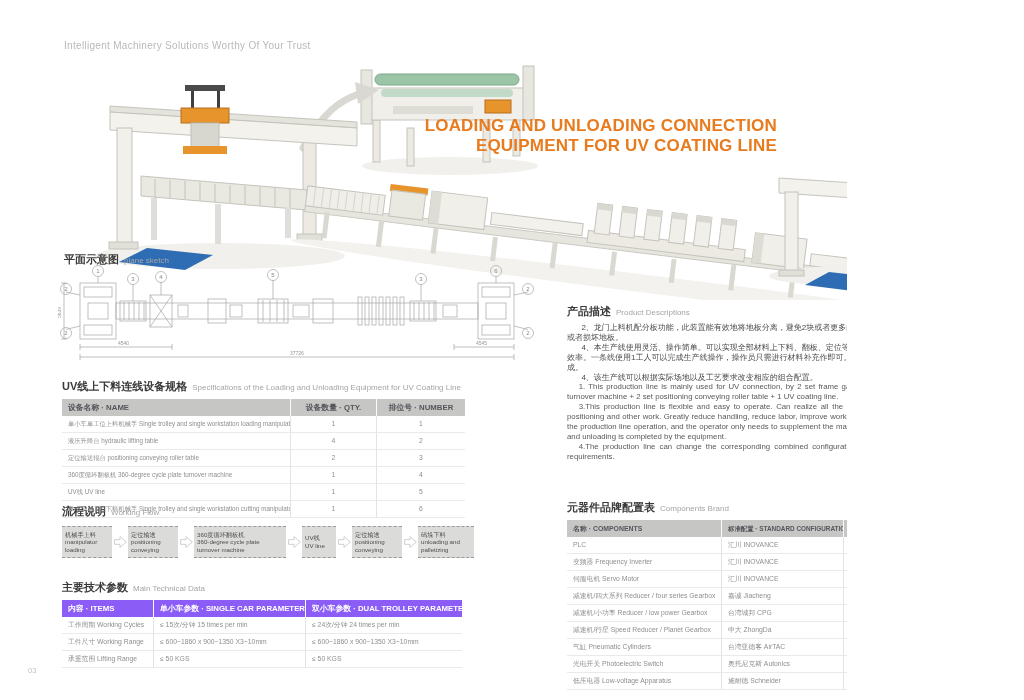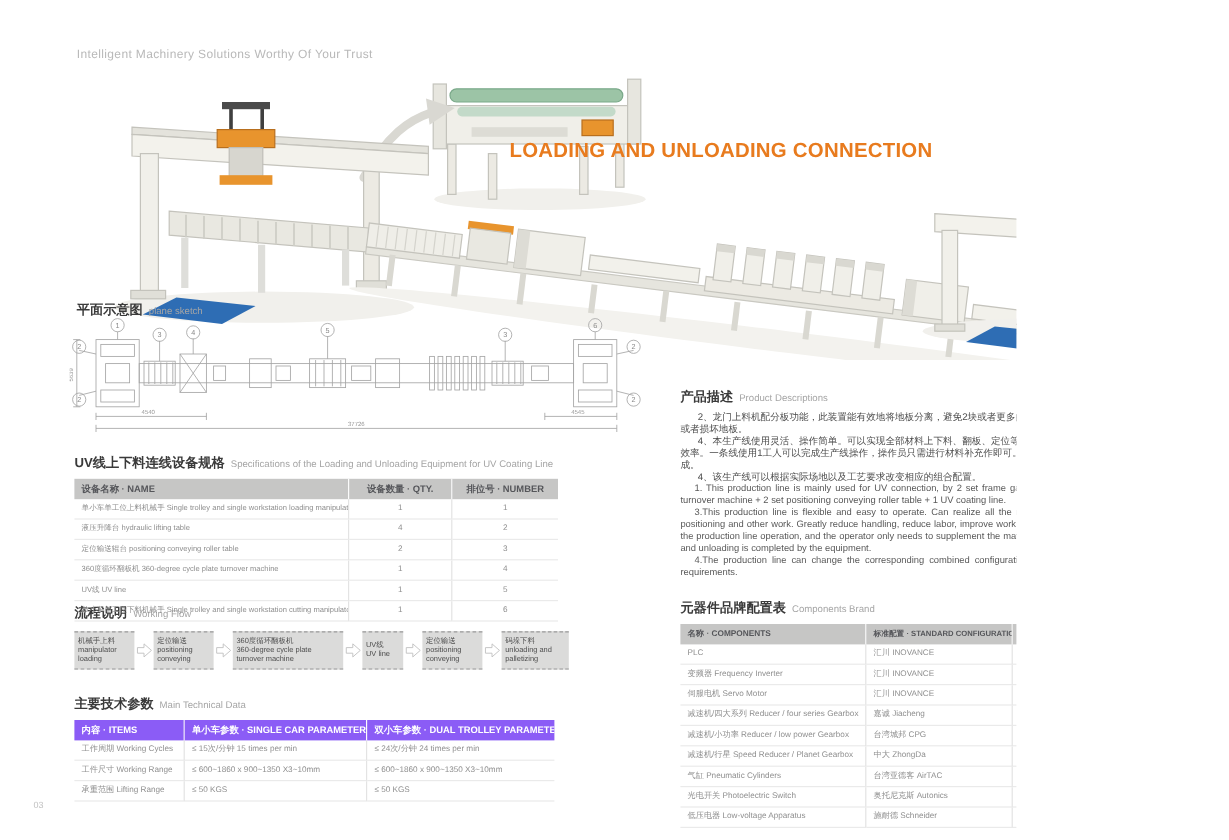--- a/index.html
+++ b/index.html
@@ -148,20 +148,21 @@
       <rect x="84" y="-14" width="28" height="5" fill="#4a4a4a"></rect>
       <rect x="80" y="4" width="36" height="13" stroke="#b86f1e" fill="#e8942d"></rect>
       <rect x="86" y="17" width="24" height="18" fill="#d7d6cf" stroke="#c0bfb8"></rect>
       <polygon points="56,96 112,102 88,116 32,109" fill="#2e6db4"></polygon>
       <polygon points="124,104 178,110 156,124 102,117" fill="#2e6db4"></polygon>
     </g>
   </svg>
 
   <div class="abs titleblock">
     <div class="t1">LOADING AND UNLOADING CONNECTION</div>
+    <div class="t2">EQUIPMENT FOR UV COATING LINE</div>
   </div>
 
   <div class="abs" style="left:64px;top:249px;">
     <span class="sec-cn">平面示意图</span><span class="sec-en">plane sketch</span>
   </div>
 
   <svg class="abs" style="left:58px;top:263px;" width="478" height="100" viewBox="0 0 478 100">
     <g class="sketchline">
       <rect x="22" y="20" width="36" height="56"></rect>
       <rect x="26" y="24" width="28" height="10"></rect>
@@ -341,21 +342,21 @@
       </div>
       <div class="grid-row tech-grid">
         <div class="cell">承重范围  Lifting Range</div>
         <div class="cell">≤ 50 KGS</div>
         <div class="cell">≤ 50 KGS</div>
       </div>
     </div>
   </div>
 
   <div class="abs" style="left:567px;top:301px;width:443px;">
-    <div style="margin-bottom:4px;margin-top:20px;">
+    <div style="margin-bottom:4px;">
       <span class="sec-cn">产品描述</span><span class="sec-en">Product Descriptions</span>
     </div>
     <p class="desc-cn">2、龙门上料机配分板功能，此装置能有效地将地板分离，避免2块或者更多的板粘贴在一起被吸引到加工设备上损坏设备或者损坏地板。</p>
     <p class="desc-cn">4、本生产线使用灵活、操作简单。可以实现全部材料上下料、翻板、定位等工作。大大地减少搬运，减少人工，提高工作效率。一条线使用1工人可以完成生产线操作，操作员只需进行材料补充作即可。板材上、下料的苦劳搬运工作由设备来完成。</p>
     <p class="desc-cn">4、该生产线可以根据实际场地以及工艺要求改变相应的组合配置。</p>
     <p class="desc-en">1. This production line is mainly used for UV connection, by 2 set frame gantry machine + 1 set 360 degree cycle plate turnover machine + 2 set positioning conveying roller table + 1 UV coating line.</p>
     <p class="desc-en">3.This production line is flexible and easy to operate. Can realize all the material loading and unloading, turning plate, positioning and other work. Greatly reduce handling, reduce labor, improve work efficiency. One line uses 1 worker to complete the production line operation, and the operator only needs to supplement the materials. The hard handling work of plate loading and unloading is completed by the equipment.</p>
     <p class="desc-en">4.The production line can change the corresponding combined configuration according to the actual site and process requirements.</p>
   </div>
 

